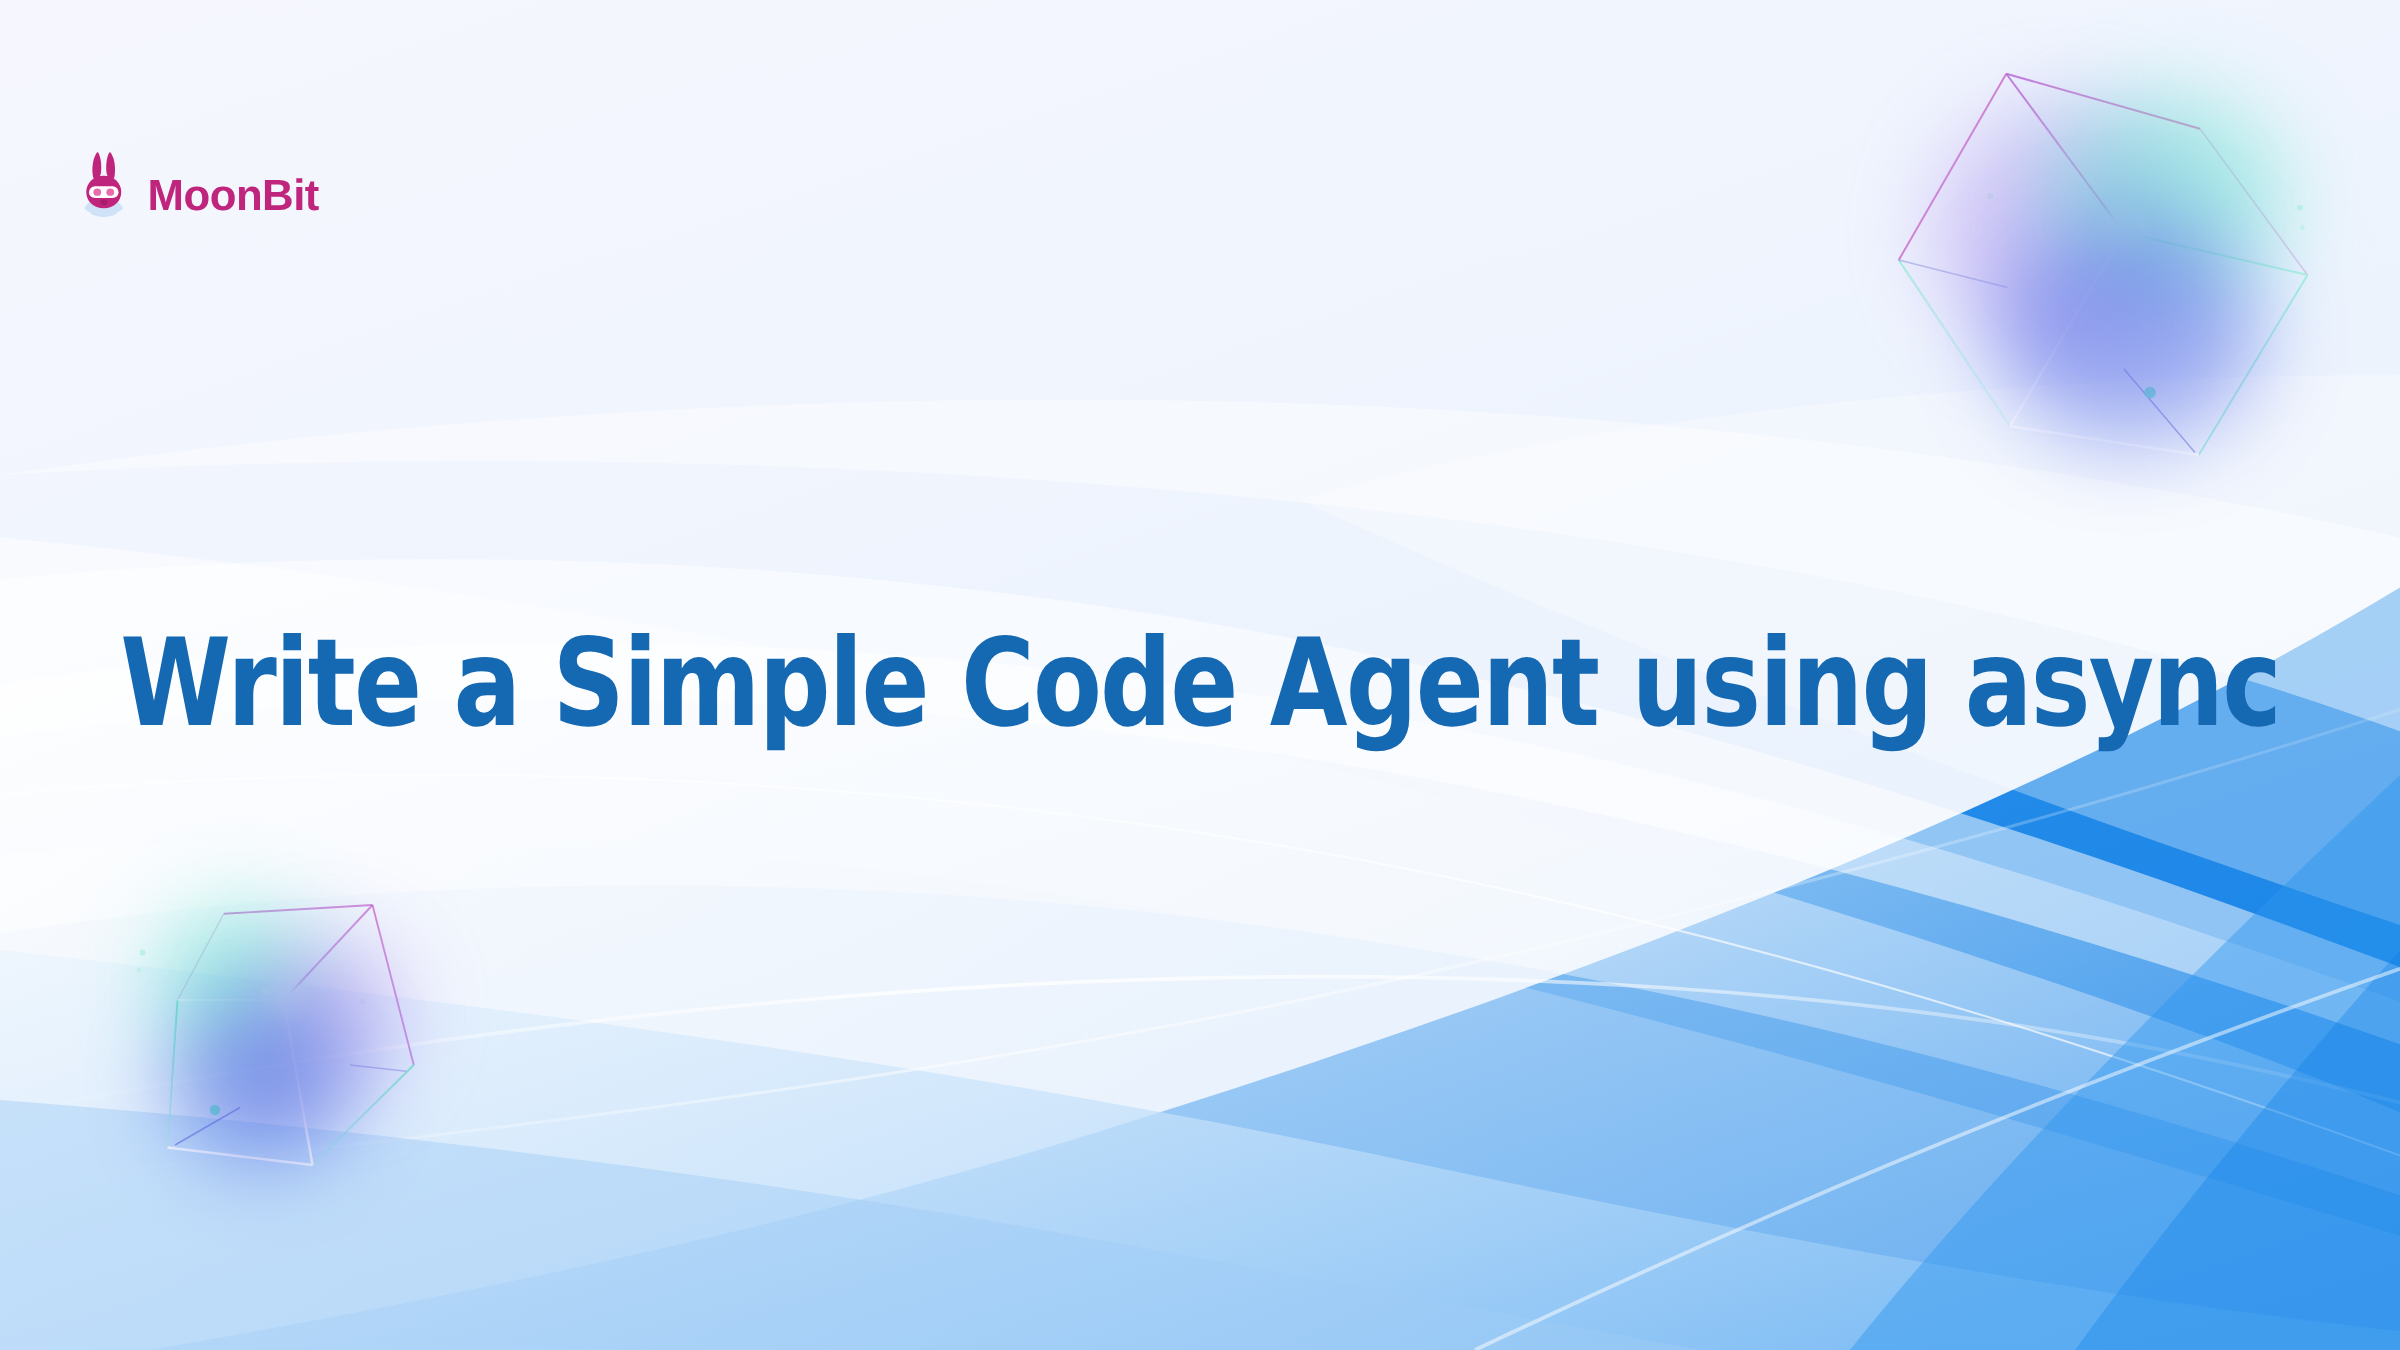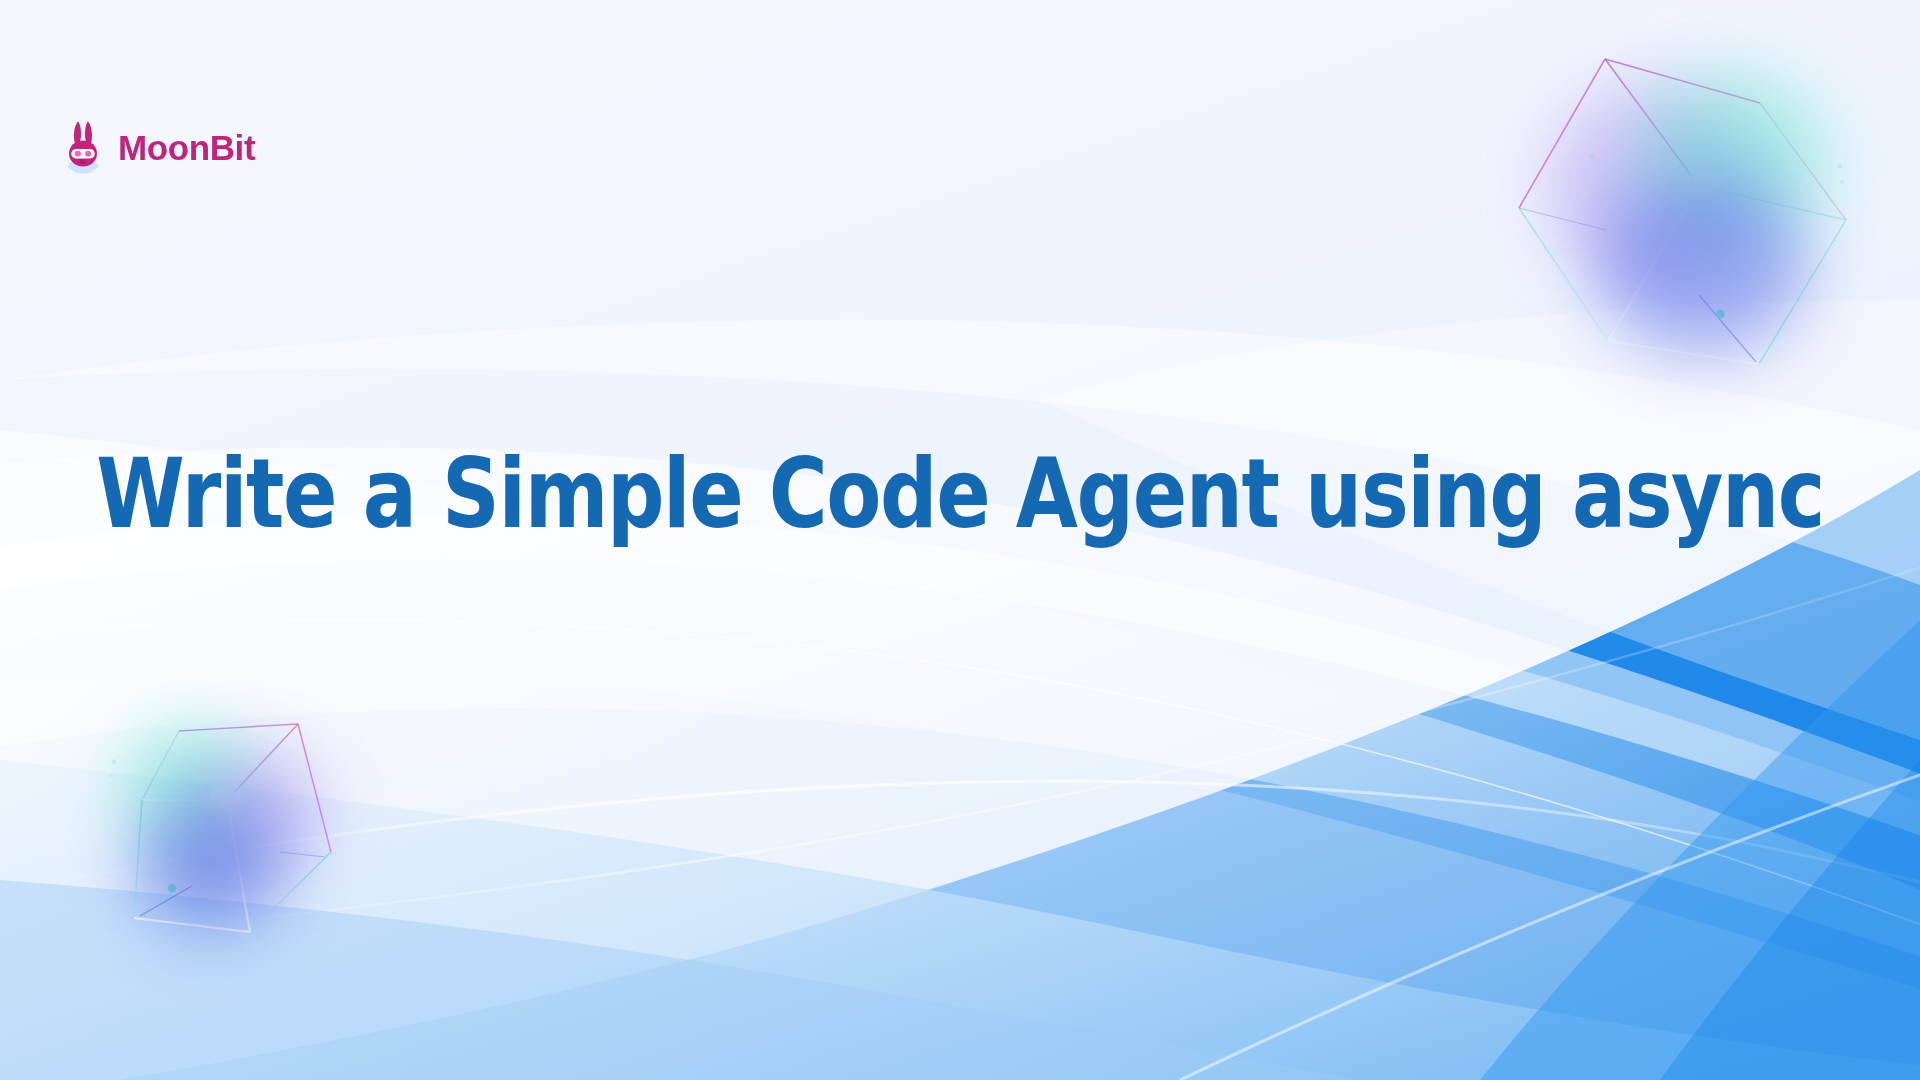--- a/index.html
+++ b/index.html
@@ -20,40 +20,40 @@
   }
 
   
   .bg-layer { position:absolute; inset:0; pointer-events:none; }
   .bg-layer svg { width:100%; height:100%; display:block; }
 
   
   #brand {
     position:absolute;
     left:62px; top:120px;
-    display:flex; align-items:center; gap:14px;
+    display:flex; align-items:flex-end; gap:14px;
     z-index:40;
   }
   #brand .mark { width:42px; height:54px; display:block; }
   #brand .wordmark {
     font-size:35px;
     font-weight:bold;
     letter-spacing:-0.4px;
     color:#c0257e;
     line-height:1;
     white-space:nowrap;
   }
 
   
   #title {
     position:absolute;
     left:0; right:0;
     top:445px;
     height:150px;
-    display:flex; align-items:flex-start; justify-content:center;
+    display:flex; align-items:flex-end; justify-content:center;
     z-index:45;
   }
   #title .text {
     font-family:"Liberation Sans Narrow","DejaVu Sans Condensed","Liberation Sans", sans-serif;
     font-size:97px;
     font-weight:bold;
     color:#1568b2;
     letter-spacing:-1.5px;
     white-space:nowrap;
     transform:scaleX(0.92);

